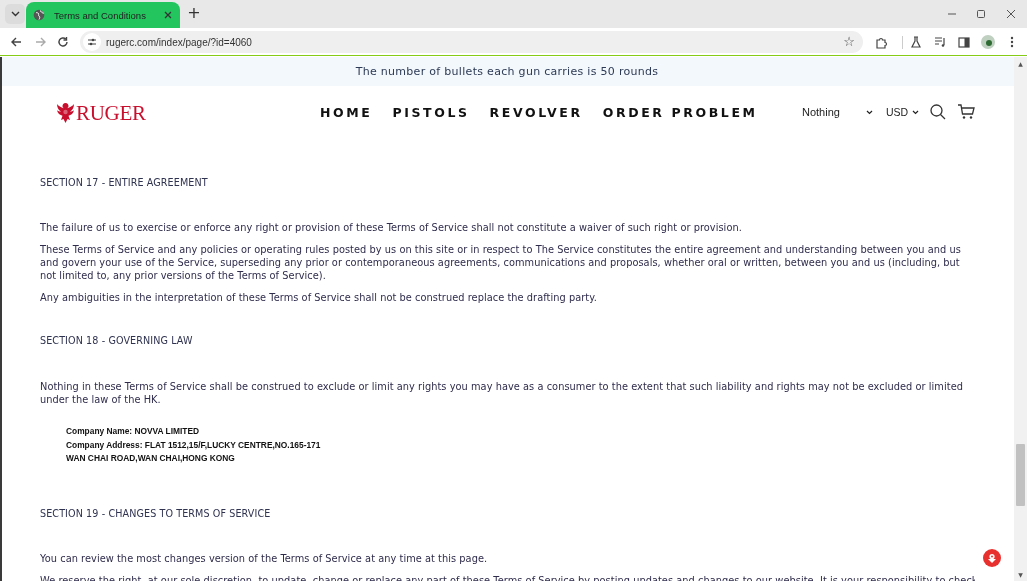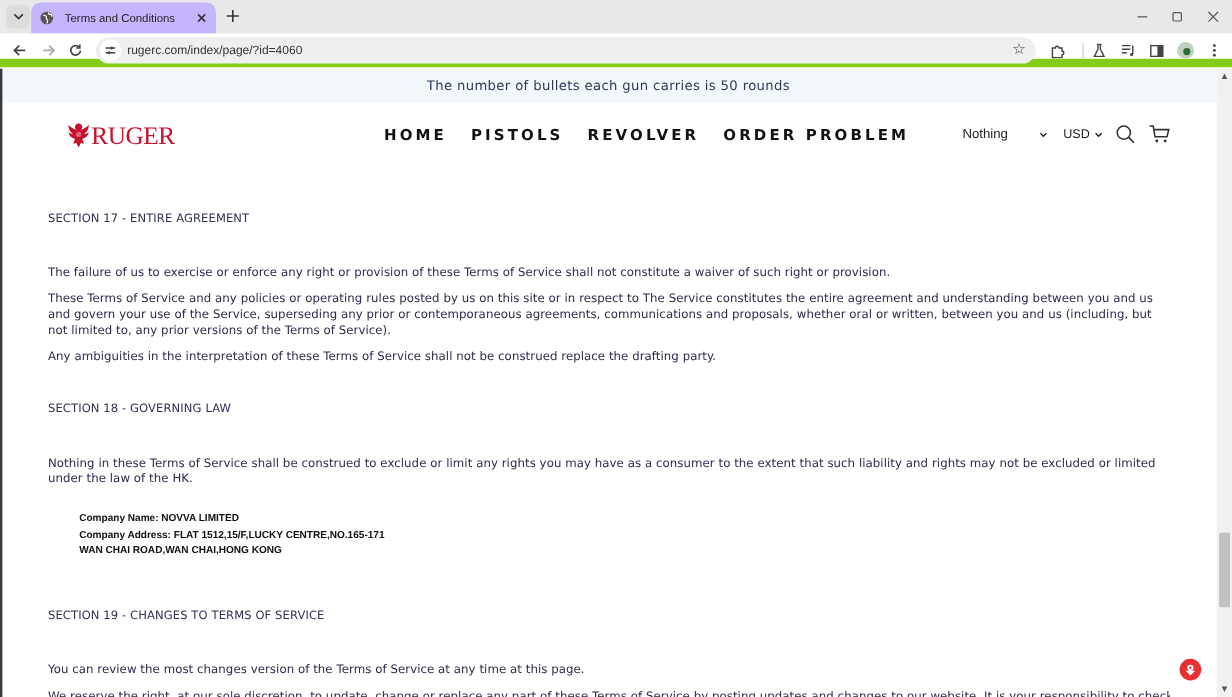--- a/index.html
+++ b/index.html
@@ -1,28 +1,28 @@
 <!DOCTYPE html>
 <html><head>
   <meta charset="utf-8">
   <style>
     * { box-sizing: border-box; margin: 0; padding: 0; }
     html, body { width: 1027px; height: 581px; overflow: hidden; background: #fff; font-family: "DejaVu Sans", sans-serif; }
 
     
     .tabstrip { position: absolute; left: 0; top: 0; width: 1027px; height: 28px; background: #e8e8e8; }
     .tab-list-btn { position: absolute; left: 5px; top: 4px; width: 20px; height: 20px; border-radius: 5px; background: #dcdcdc; display: flex; align-items: center; justify-content: center; font-size: 10px; color: #333; }
-    .tab { position: absolute; left: 26px; top: 2px; width: 154px; height: 26px; background: #c4b5fd; border-radius: 8px 8px 0 0; display: flex; align-items: center; padding-left: 7px; }
+    .tab { position: absolute; left: 26px; top: 2px; width: 154px; height: 26px; background: #22c55e; border-radius: 8px 8px 0 0; display: flex; align-items: center; padding-left: 7px; }
     .tab .globe { width: 12px; height: 12px; margin-right: 9px; }
     .tab .title { font-size: 9.5px; color: #222; flex: 1; white-space: nowrap; overflow: hidden; font-family: "Liberation Sans", sans-serif; }
     .tab .close { width: 16px; height: 16px; margin-right: 4px; display: flex; align-items: center; justify-content: center; font-size: 13px; color: #333; }
     .newtab { position: absolute; left: 186px; top: 5px; width: 16px; height: 16px; font-size: 16px; line-height: 16px; color: #333; text-align: center; }
     .winctl { position: absolute; top: 0; height: 28px; width: 32px; display: flex; align-items: center; justify-content: center; color: #555; font-size: 12px; }
 
-    .toolbar { position: absolute; left: 0; top: 28px; width: 1027px; height: 28px; background: #fff; border-bottom: 7px solid #84cc16; }
+    .toolbar { position: absolute; left: 0; top: 28px; width: 1027px; height: 28px; background: #fff; border-bottom: 1px solid #84cc16; }
     .navbtn { position: absolute; top: 5px; width: 18px; height: 18px; display: flex; align-items: center; justify-content: center; color: #444; font-size: 13px; }
     .omnibox { position: absolute; left: 80px; top: 3px; width: 783px; height: 22px; border-radius: 11px; background: #efefef; display: flex; align-items: center; }
     .omnibox .site-info { width: 18px; height: 18px; margin-left: 3px; border-radius: 9px; background: #fff; display: flex; align-items: center; justify-content: center; }
     .omnibox .url { margin-left: 5px; font-size: 10px; color: #333; font-family: "Liberation Sans", sans-serif; }
     .omnibox .star { position: absolute; right: 8px; top: 3px; font-size: 13px; color: #444; }
     .tb-icon { position: absolute; top: 5px; width: 18px; height: 18px; display: flex; align-items: center; justify-content: center; color: #444; font-size: 11px; }
     .tb-sep { position: absolute; left: 902px; top: 8px; width: 1px; height: 13px; background: #ccc; }
     .avatar { width: 14px; height: 14px; border-radius: 7px; background: #bfcfc0; position: relative; }
     .avatar::after { content: ""; position: absolute; left: 5px; top: 5px; width: 6px; height: 6px; border-radius: 3px; background: #2e6b33; }
 

